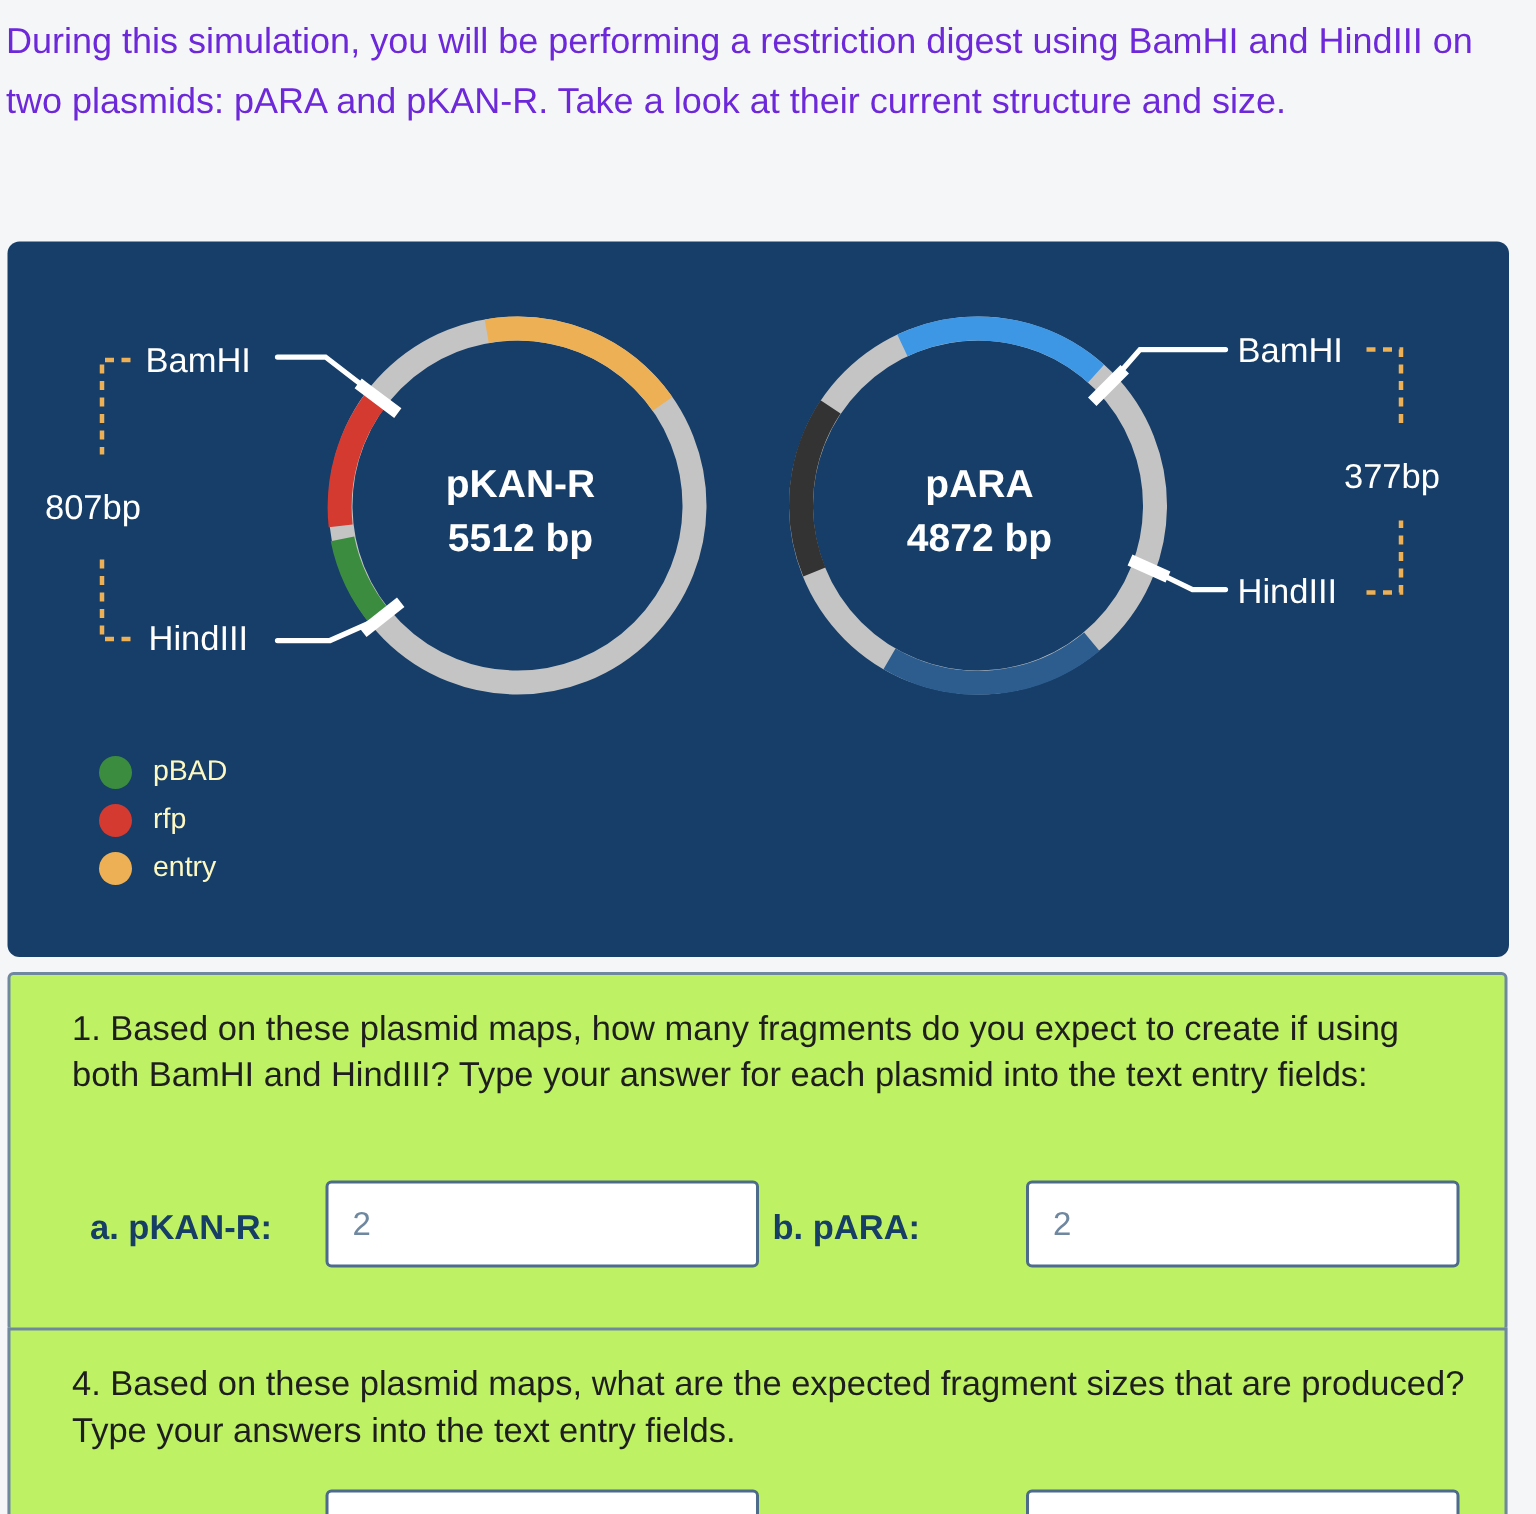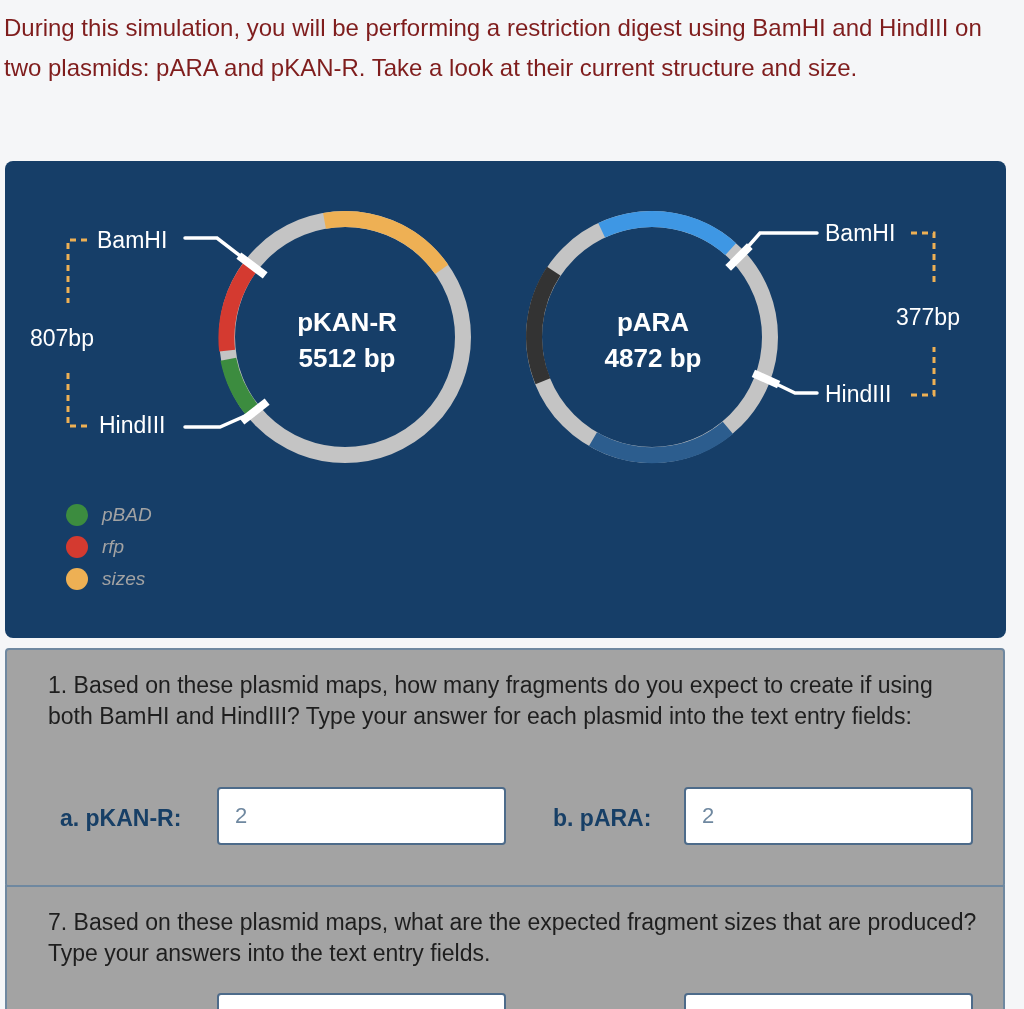--- a/index.html
+++ b/index.html
@@ -4,35 +4,35 @@
   <style>
     * { box-sizing: border-box; margin: 0; padding: 0; }
     html, body {
       width: 1024px; height: 1009px; overflow: hidden;
       background: #f5f6f8;
       font-family: "Liberation Sans", sans-serif;
       color: #1f1f1f;
     }
     .intro {
       position: absolute; left: 4px; top: 8px; width: 1010px;
-      font-size: 24px; line-height: 40px; color: #7f1d1d;
+      font-size: 24px; line-height: 40px; color: #6d28d9;
     }
     .panel {
       position: absolute; left: 5px; top: 161px; width: 1001px; height: 477px;
       background: #163e68; border-radius: 8px;
     }
     .panel svg { position: absolute; left: 0; top: 0; }
     .svg-text { font-family: "Liberation Sans", sans-serif; fill: #ffffff; }
     .legend { position: absolute; }
     .legend-item { display: flex; align-items: center; height: 32px; }
     .legend-dot { width: 22px; height: 22px; border-radius: 50%; margin-right: 14px; }
-    .legend-label { font-style: italic; font-size: 19px; color: #a3a3a3; }
+    .legend-label { font-size: 19px; color: #fef9c3; }
 
     .card {
-      position: absolute; left: 5px; width: 1000px; background: #a3a3a3;
+      position: absolute; left: 5px; width: 1000px; background: #bef264;
       border: 2px solid #6f88a0; border-radius: 4px;
     }
     .card1 { top: 648px; height: 240px; }
     .card2 { top: 885px; height: 140px; border-radius: 0; }
     .question {
       position: absolute; left: 41px; width: 930px;
       font-size: 23px; line-height: 31px; color: #1e1e1e;
     }
     .field-label {
       position: absolute; font-size: 23px; font-weight: bold; color: #173f66;
@@ -113,31 +113,31 @@
     <div class="legend-item">
       <span class="legend-dot" style="background:#3c8c3f"></span>
       <span class="legend-label">pBAD</span>
     </div>
     <div class="legend-item">
       <span class="legend-dot" style="background:#d43a30"></span>
       <span class="legend-label">rfp</span>
     </div>
     <div class="legend-item">
       <span class="legend-dot" style="background:#eeb054"></span>
-      <span class="legend-label">sizes</span>
+      <span class="legend-label">entry</span>
     </div>
   </div>
 
 </div>
 
 <div class="card card1">
   <div class="question" style="top:20px;">1. Based on these plasmid maps, how many fragments do you expect to create if using both BamHI and HindIII? Type your answer for each plasmid into the text entry fields:</div>
   <div class="field-label" style="left:41px; top:155px;margin-left:12px;">a. pKAN-R:</div>
   <input class="answer-input" style="left: 210px; top: 137px;" type="text" value="2">
-  <div class="field-label" style="left:508px; top:155px;margin-left:38px;">b. pARA:</div>
+  <div class="field-label" style="left:508px; top:155px;">b. pARA:</div>
   <input class="answer-input" style="left: 677px; top: 137px;" type="text" value="2">
 </div>
 
 <div class="card card2">
-  <div class="question" style="top:20px;">7. Based on these plasmid maps, what are the expected fragment sizes that are produced? Type your answers into the text entry fields.</div>
+  <div class="question" style="top:20px;">4. Based on these plasmid maps, what are the expected fragment sizes that are produced? Type your answers into the text entry fields.</div>
   <input class="answer-input" style="left: 210px; top: 106px;" type="text" value="">
   <input class="answer-input" style="left: 677px; top: 106px;" type="text" value="">
 </div>
 
 </body></html>

